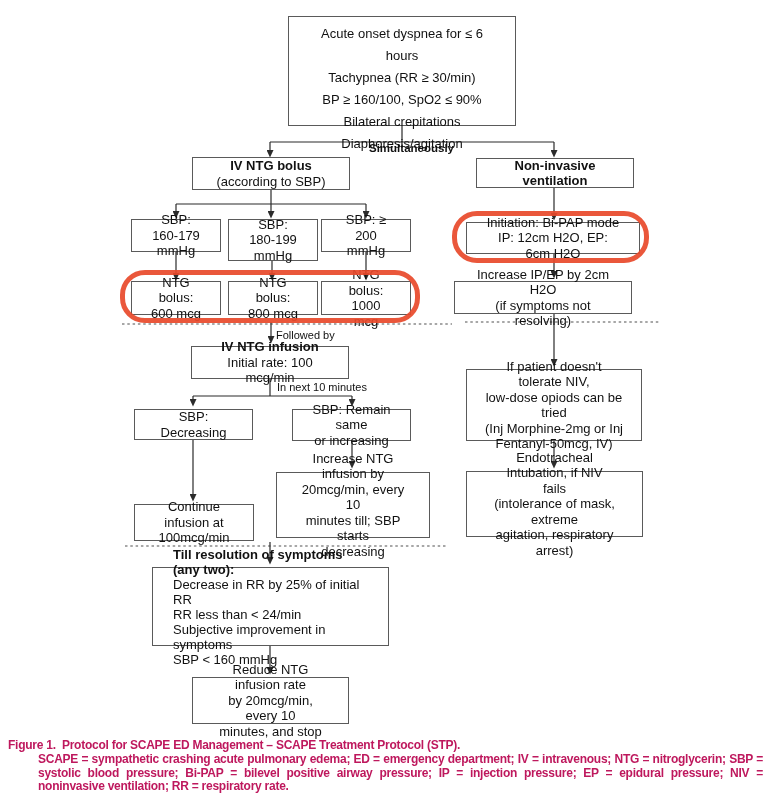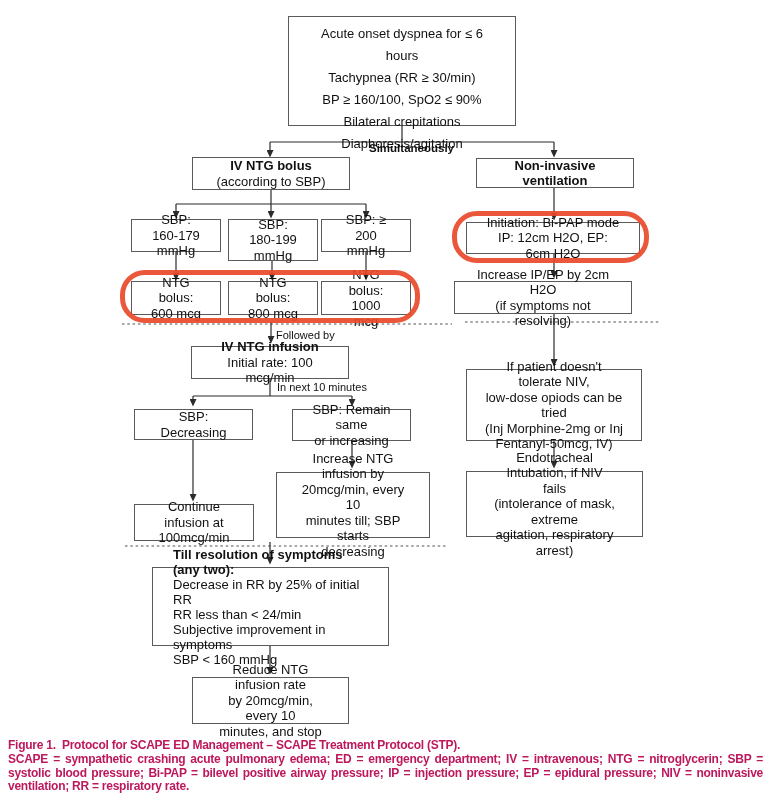--- a/index.html
+++ b/index.html
@@ -35,21 +35,21 @@
   .flow-label.bold{font-weight:bold;font-size:11.5px;}
   .red-mark{
     position:absolute;box-sizing:border-box;border:5px solid var(--red-annotation);
     border-radius:25px;opacity:.92;
   }
   .caption{
     position:absolute;left:8px;right:5px;top:739px;
     font-weight:bold;color:#be185d;font-size:12px;line-height:13.8px;letter-spacing:-0.25px;
   }
   .caption .cap-title{white-space:pre-wrap;}
-  .caption .cap-abbrev{text-align:justify;}
+  .caption .cap-abbrev{text-align:justify;margin-left:30px;}
 </style>
 </head>
 <body>
 
 <div class="figure">
 
   <svg class="connectors" width="768" height="735" viewBox="0 0 768 735">
     <defs>
       <marker id="ah" viewBox="0 0 8 7" markerWidth="8" markerHeight="7" refX="1" refY="3.5" orient="auto" markerUnits="userSpaceOnUse">
         <path class="ah" d="M0,0 L7.5,3.5 L0,7 Z"></path>

